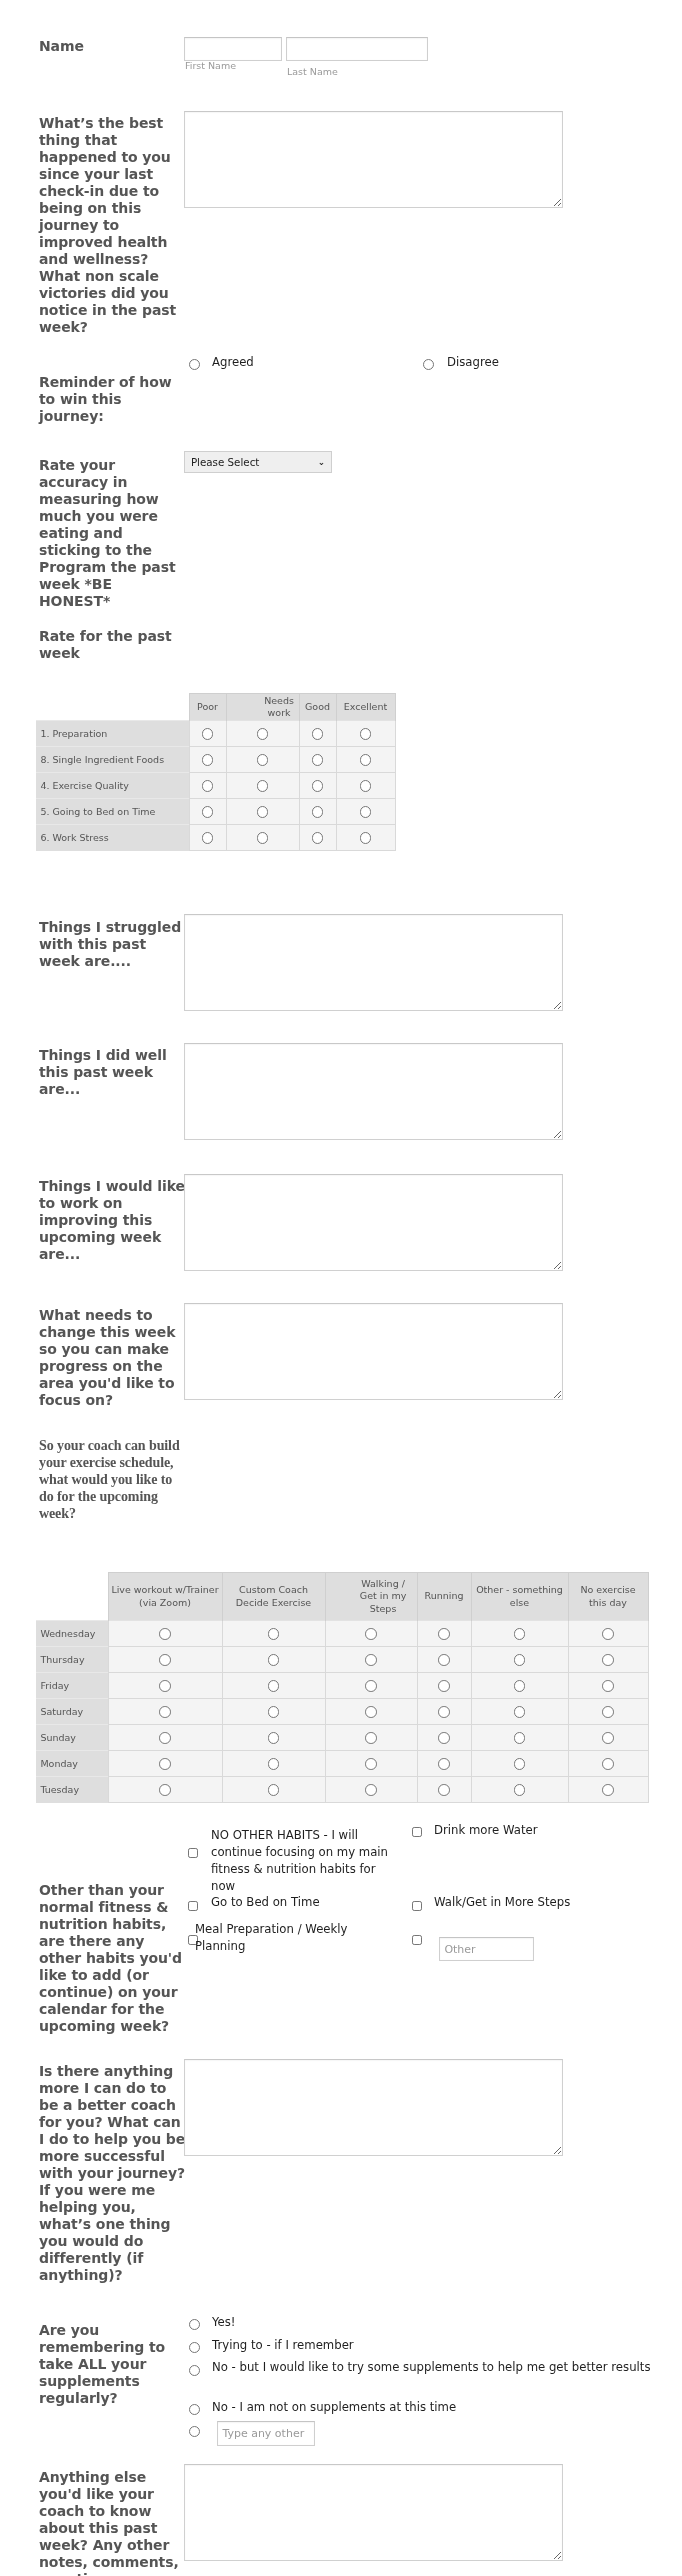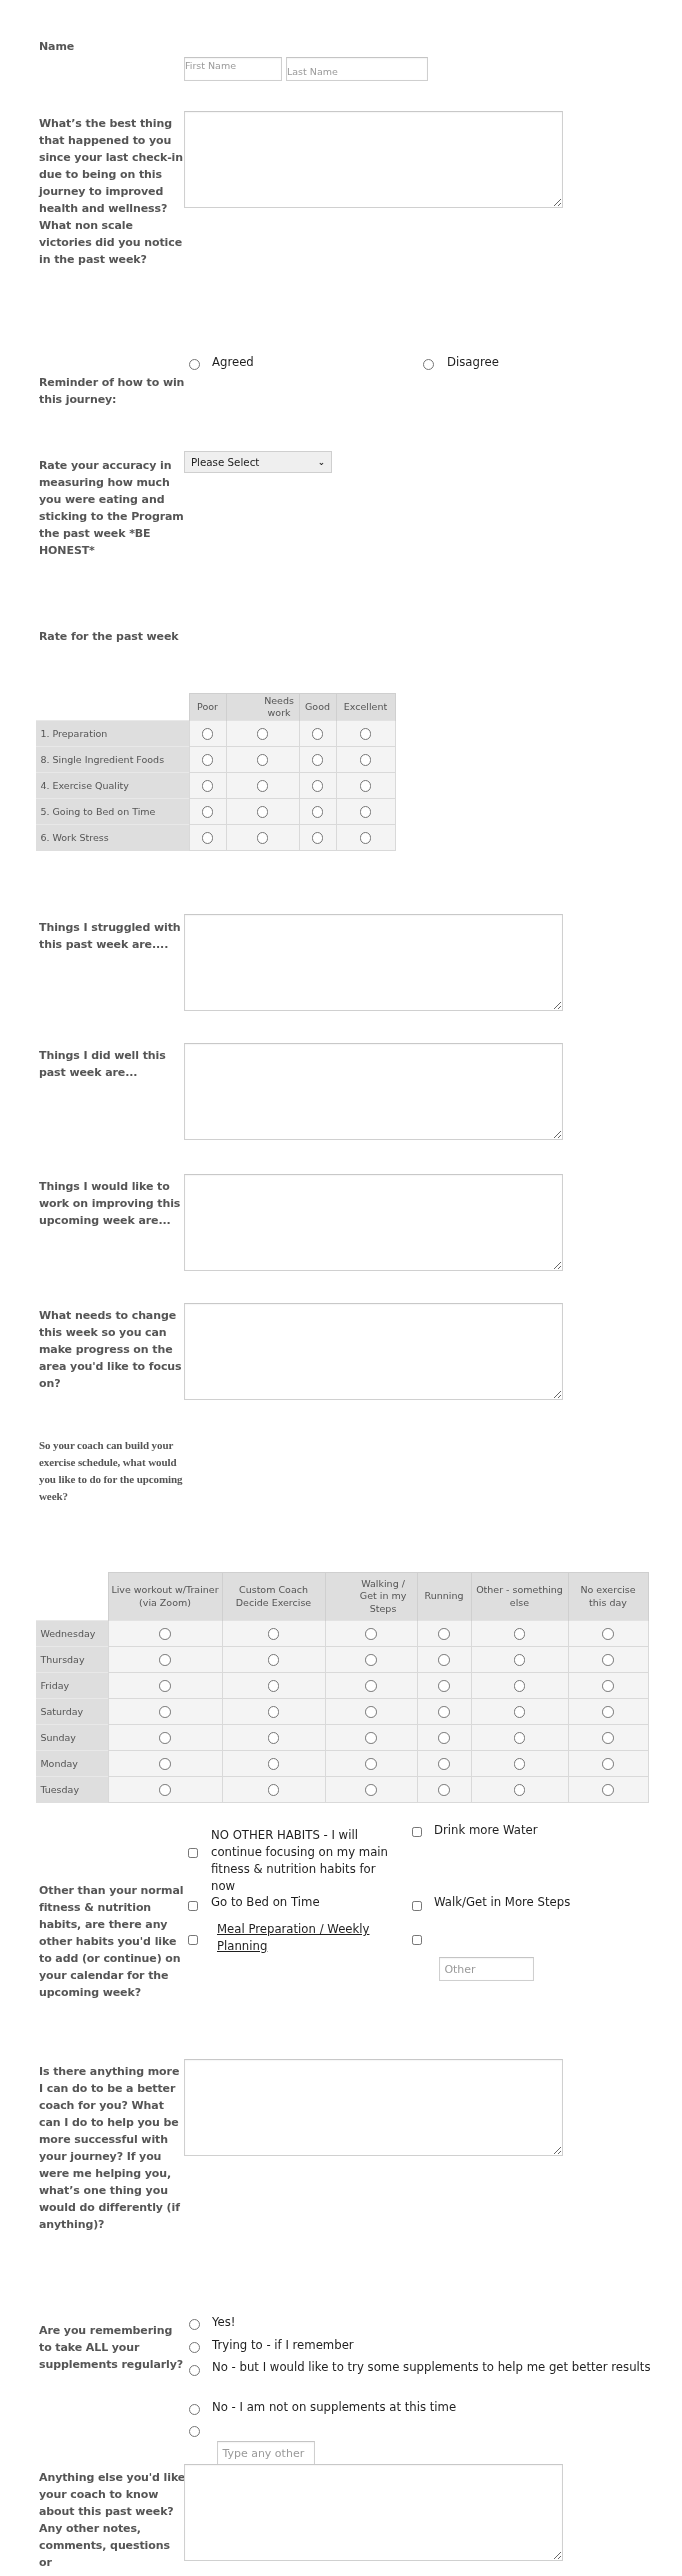--- a/index.html
+++ b/index.html
@@ -11,38 +11,37 @@
     overflow: hidden;
     font-family: "DejaVu Sans", sans-serif;
     color: #555555;
   }
   .q-label {
     position: absolute;
     left: 39px;
     width: 147px;
     font-family: "DejaVu Sans", sans-serif;
     font-weight: bold;
-    font-size: 11px;
+    font-size: 14px;
     line-height: 17px;
     color: #555555;
     letter-spacing: -0.1px;
   }
   .txt-input {
     position: absolute;
     height: 24px;
     border: 0.7px solid #cfcfcf;
     border-top-color: #c4c4c4;
     background: #ffffff;
     box-shadow: inset 0 0.7px 1.5px rgba(0,0,0,0.06);
     font-family: "DejaVu Sans", sans-serif;
     font-size: 11px;
     color: #555;
     padding: 0 4.4px;
     outline: none;
-    margin-top: 20px;
   }
   .txt-input::placeholder { color: #9a9a9a; }
   .sublabel {
     position: absolute;
     font-size: 9.5px;
     color: #9a9a9a;
     font-family: "DejaVu Sans", sans-serif;
   }
   .textarea {
     position: absolute;
@@ -324,21 +323,21 @@
 <div>
   <span class="checkbox" style="left:188px; top:1901px;"></span>
   <span class="opt-label" style="left:211px; top:1894px;text-align:right;">Go to Bed on Time</span>
 </div>
 <div>
   <span class="checkbox" style="left:412px; top:1901px;"></span>
   <span class="opt-label" style="left:434px; top:1894px;">Walk/Get in More Steps</span>
 </div>
 <div>
   <span class="checkbox" style="left:188px; top:1935px;"></span>
-  <span class="opt-label" style="left:217px; top:1921px; width:191px;text-decoration:underline;">Meal Preparation / Weekly Planning</span>
+  <span class="opt-label" style="left:195px; top:1921px; width:191px;">Meal Preparation / Weekly Planning</span>
 </div>
 <div>
   <span class="checkbox" style="left:412px; top:1935px;"></span>
   <input class="txt-input" style="left: 439px; top: 1937px; width: 95px; height: 24px; font-size: 11px;" placeholder="Other">
 </div>
 
 <div class="q-label" style="top:2063px;">Is there anything more I can do to be a better coach for you? What can I do to help you be more successful with your journey? If you were me helping you, what’s one thing you would do differently (if anything)?</div>
 <textarea class="textarea" style="top: 2059px;"></textarea>
 
 <div class="q-label" style="top:2322px;">Are you remembering to take ALL your supplements regularly?</div>

